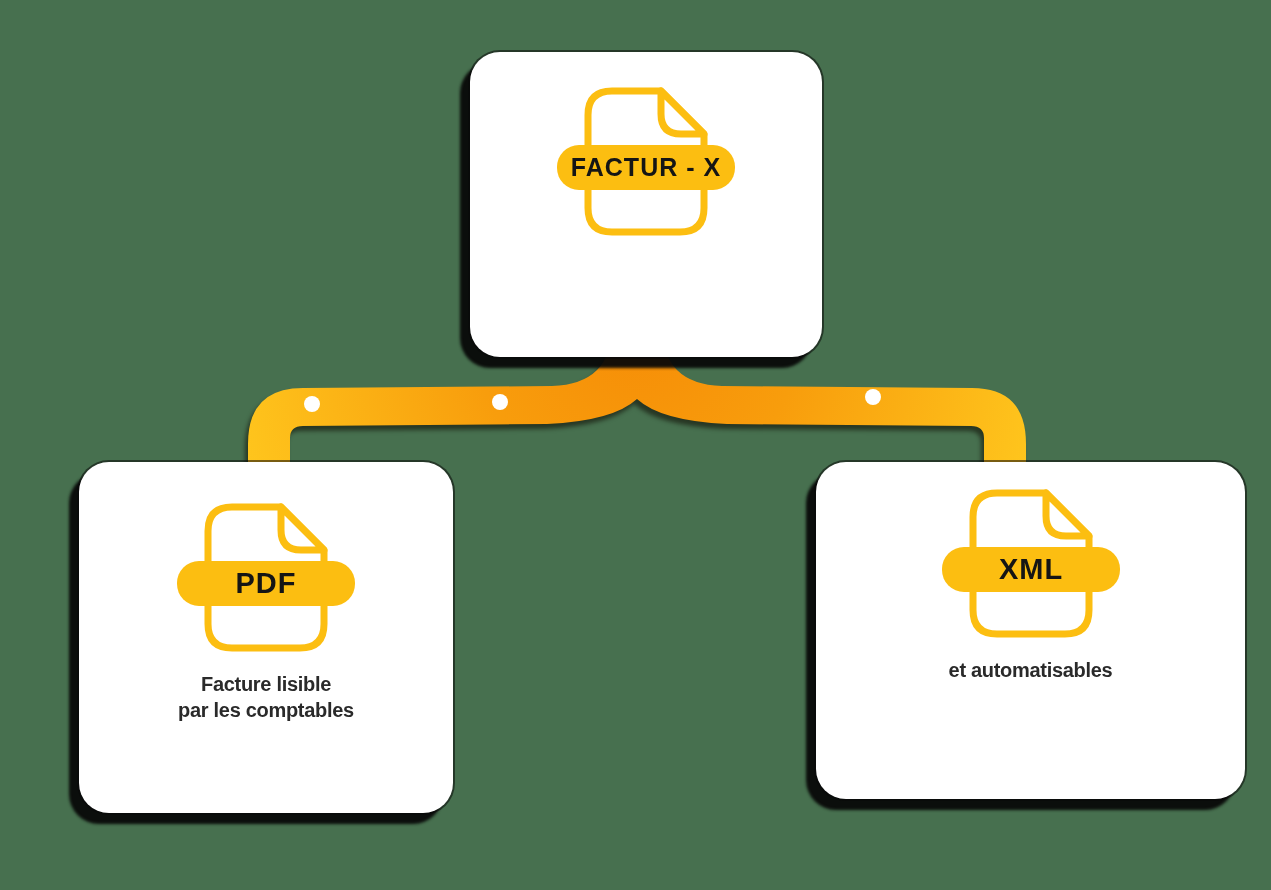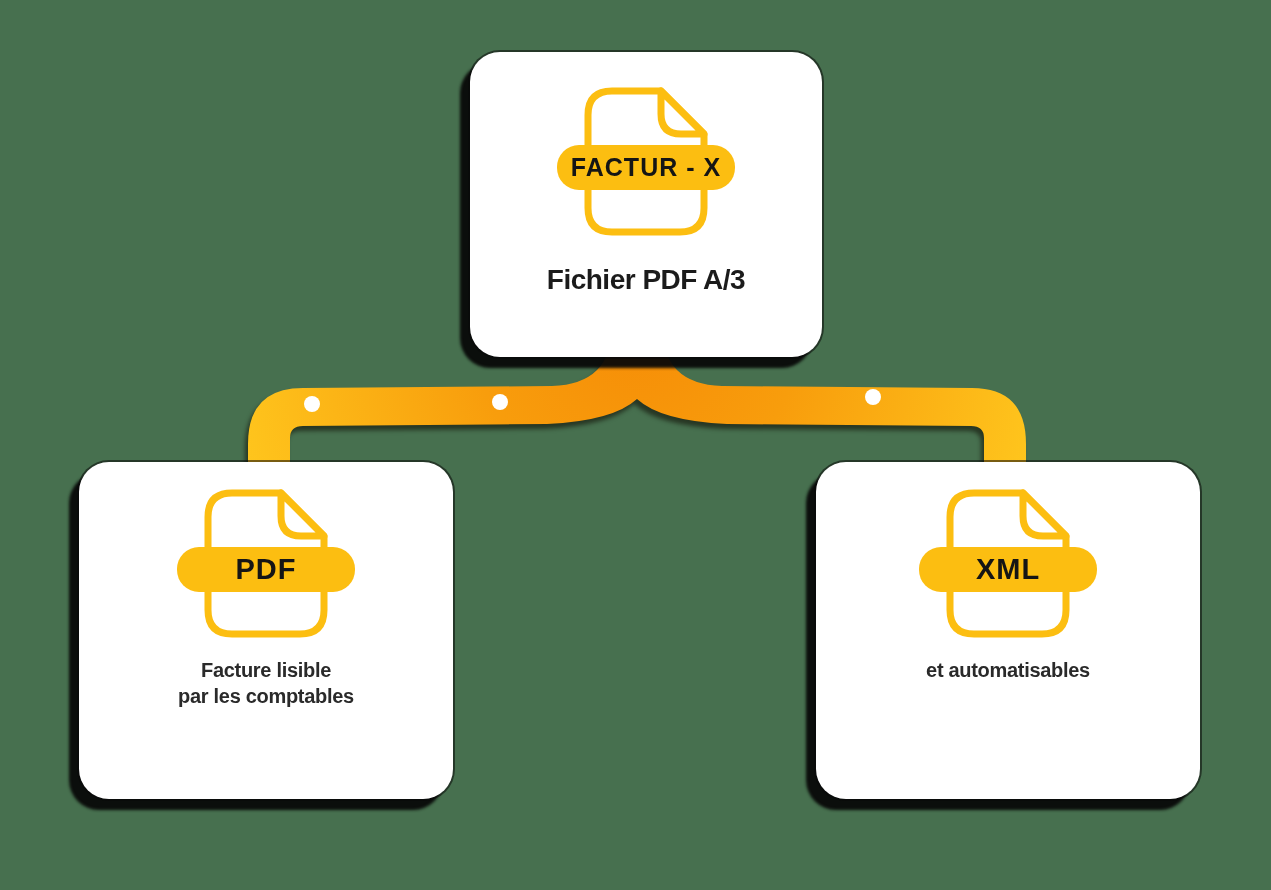--- a/index.html
+++ b/index.html
@@ -30,22 +30,22 @@
     border-radius: 30px;
     box-shadow:
       0 0 0 2px rgba(10,10,10,0.55),
       -10px 11px 3px rgba(8,8,8,0.95);
     display: flex;
     flex-direction: column;
     align-items: center;
     text-align: center;
   }
   .card-top   { left: 446px; top: 52px;  width: 352px; height: 273px; padding-top: 32px; margin-left: 24px; }
-  .card-left  { left: 79px;  top: 462px; width: 374px; height: 313px; padding-top: 24px; }
-  .card-right { left: 816px; top: 462px; width: 384px; height: 313px; padding-top: 24px; }
+  .card-left  { left: 79px;  top: 462px; width: 374px; height: 313px; padding-top: 38px; }
+  .card-right { left: 816px; top: 462px; width: 429px; height: 313px; padding-top: 24px; }
 
   .doc-icon { width: 220px; height: 160px; flex: 0 0 auto; }
   .doc-icon .doc-stroke {
     fill: #FFFFFF; stroke: #FCBE11; stroke-width: 7;
     stroke-linejoin: round; stroke-linecap: round;
   }
   .doc-icon .badge-rect { fill: #FCBE11; }
   .doc-icon .badge-text {
     font-family: "Liberation Sans", sans-serif;
     font-weight: bold; fill: #151515; letter-spacing: 1px;
@@ -94,21 +94,20 @@
     <circle cx="873" cy="397" r="8" fill="#FFFFFF"></circle>
   </svg>
 
   <div class="card card-top">
     <svg class="doc-icon" viewBox="0 0 220 160">
       <path class="doc-stroke" d="M 76,7 L 125,7 L 168,50 L 168,124 Q 168,148 144,148 L 76,148 Q 52,148 52,124 L 52,31 Q 52,7 76,7 Z"></path>
       <path class="doc-stroke" d="M 125,7 L 125,30 Q 125,50 145,50 L 168,50 Z"></path>
       <rect class="badge-rect" x="21" y="61" width="178" height="45" rx="22"></rect>
       <text class="badge-text small" x="110" y="92">FACTUR - X</text>
     </svg>
-    <div class="node-title">Fichier PDF A/3</div>
   </div>
 
   <div class="card card-left">
     <svg class="doc-icon" viewBox="0 0 220 160">
       <path class="doc-stroke" d="M 76,7 L 125,7 L 168,50 L 168,124 Q 168,148 144,148 L 76,148 Q 52,148 52,124 L 52,31 Q 52,7 76,7 Z"></path>
       <path class="doc-stroke" d="M 125,7 L 125,30 Q 125,50 145,50 L 168,50 Z"></path>
       <rect class="badge-rect" x="21" y="61" width="178" height="45" rx="22"></rect>
       <text class="badge-text big" x="110" y="93">PDF</text>
     </svg>
     <div class="node-subtitle">

